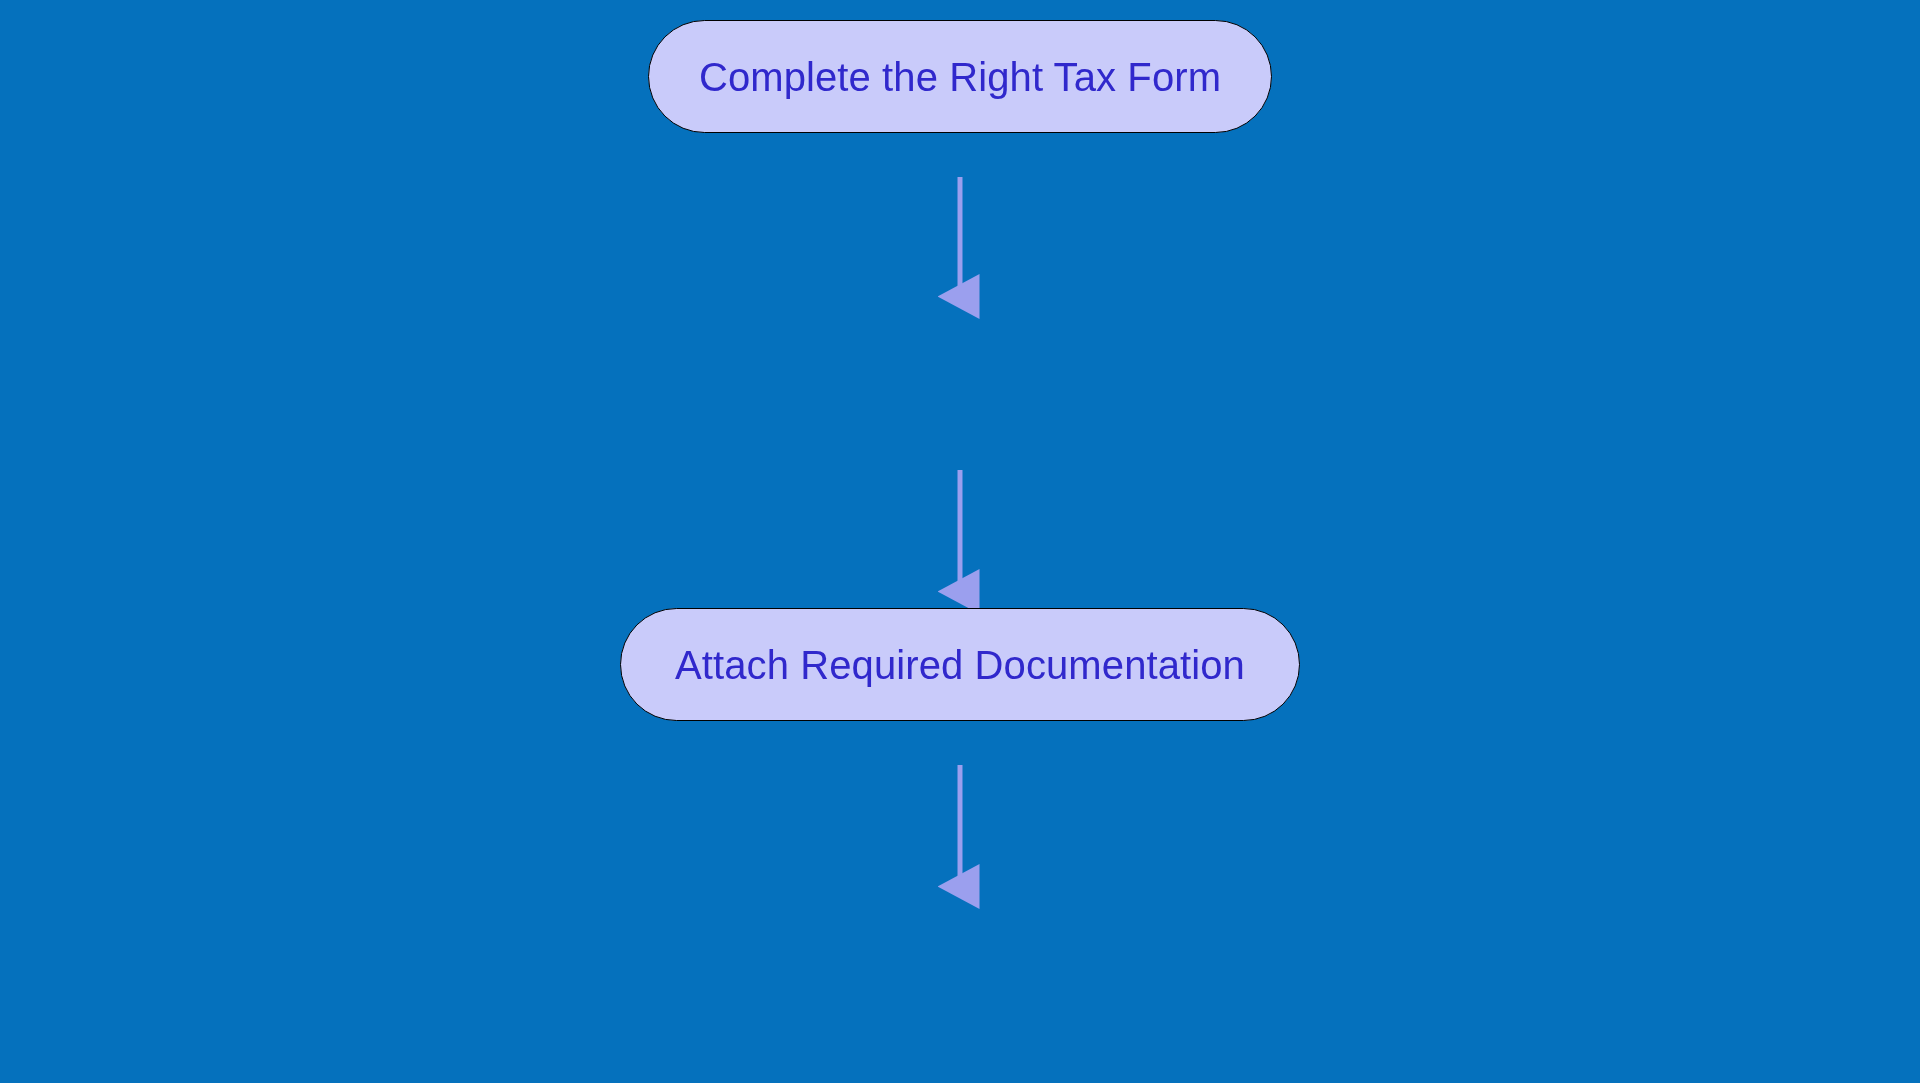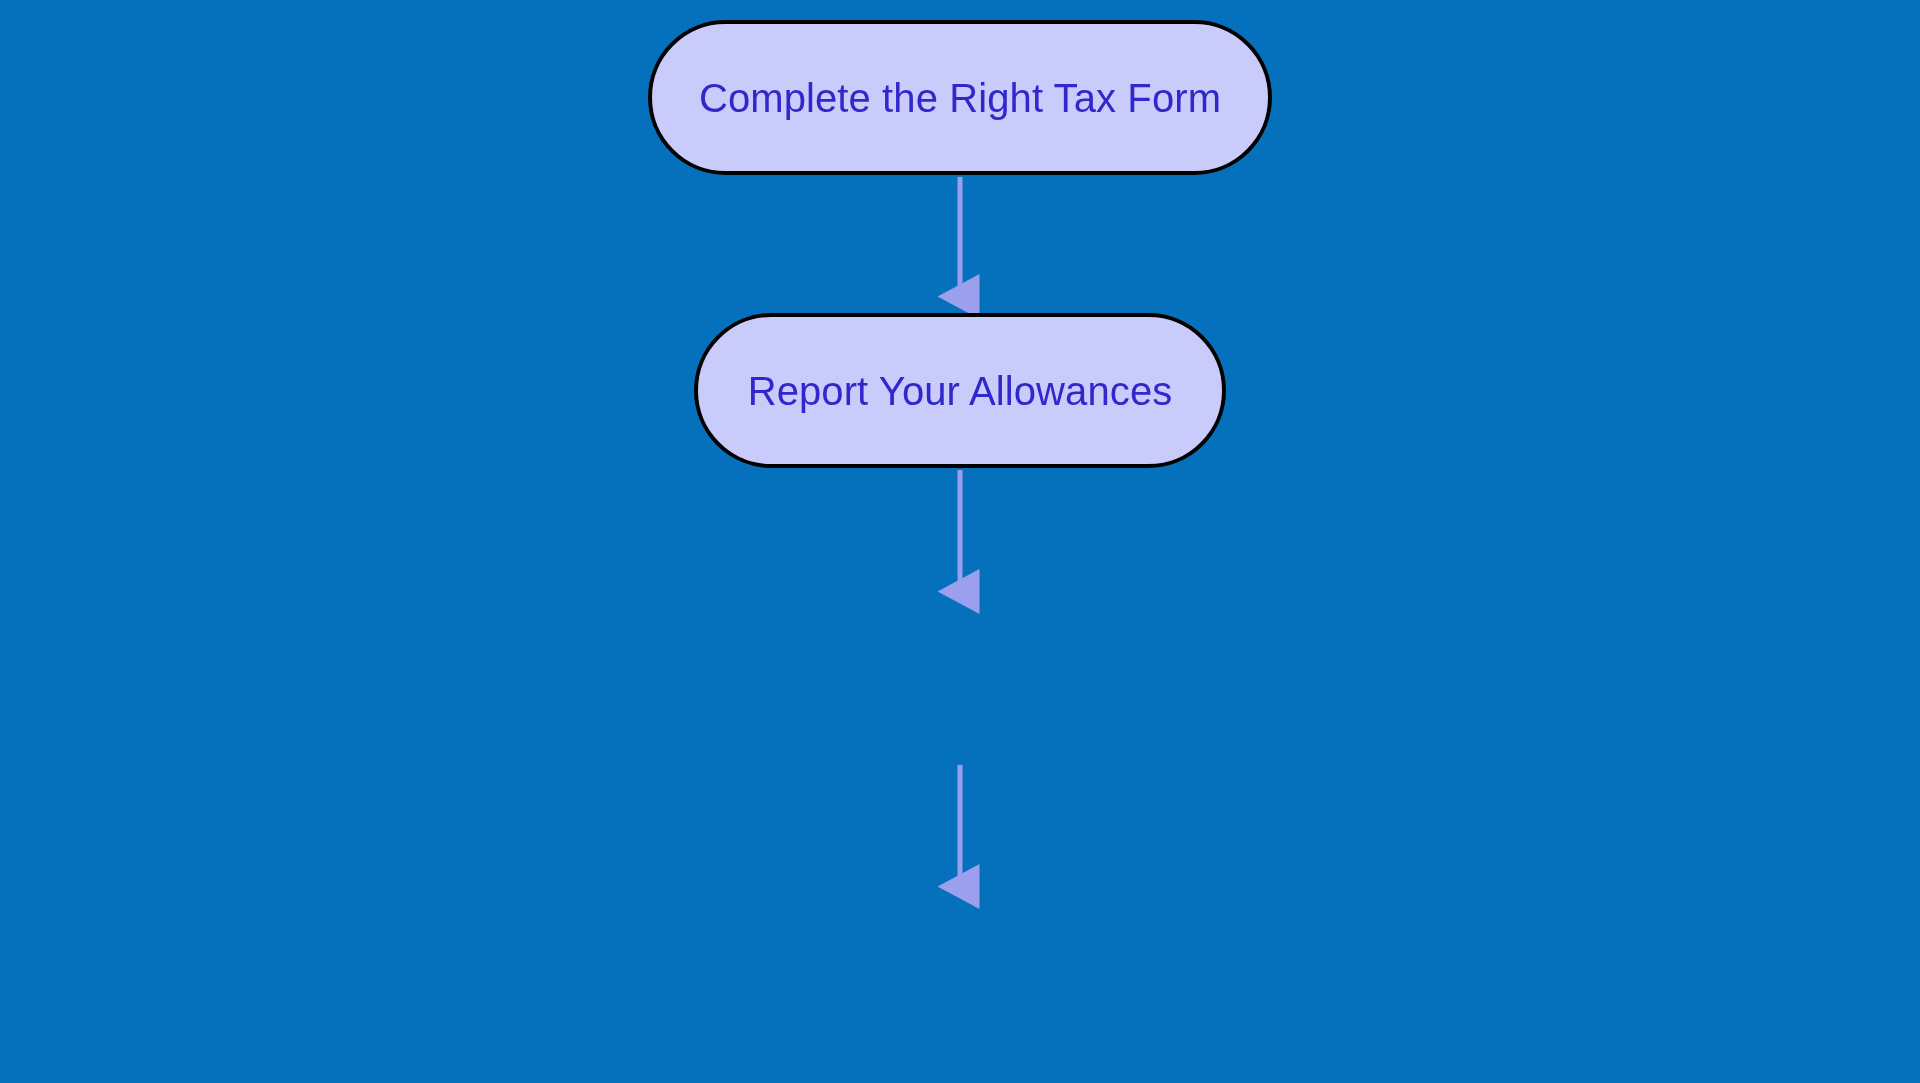--- a/index.html
+++ b/index.html
@@ -27,23 +27,23 @@
     height: 1083px;
     pointer-events: none;
   }
   .flow-node {
     position: absolute;
     box-sizing: border-box;
     display: flex;
     align-items: center;
     justify-content: center;
     background: #c9cbfa;
-    border: 4px solid #000000;
+    border: 1px solid #000000;
     border-radius: 9999px;
-    height: 155px;
+    height: 113px;
     transform: translateX(-50%);
     left: 960px;
   }
   .flow-node-label {
     color: #3028cc;
     font-family: "Liberation Sans", sans-serif;
     font-size: 40px;
     font-weight: 400;
     line-height: 1;
     letter-spacing: 0.1px;
@@ -71,19 +71,19 @@
 
     <line x1="960" y1="470" x2="960" y2="595" stroke="#9b9fee" stroke-width="5" marker-end="url(#arrowhead)"></line>
 
     <line x1="960" y1="765" x2="960" y2="890" stroke="#9b9fee" stroke-width="5" marker-end="url(#arrowhead)"></line>
   </svg>
 
   <div class="flow-node" id="node-0">
     <span class="flow-node-label">Complete the Right Tax Form</span>
   </div>
 
-  <div class="flow-node" id="node-1">
-    <span class="flow-node-label">Report Your Allowances</span>
+
+  <div class="flow-node" id="node-2">
+    <span class="flow-node-label">Attach Required Documentation</span>
   </div>
-
 
 
 </div>
 
 </body></html>

